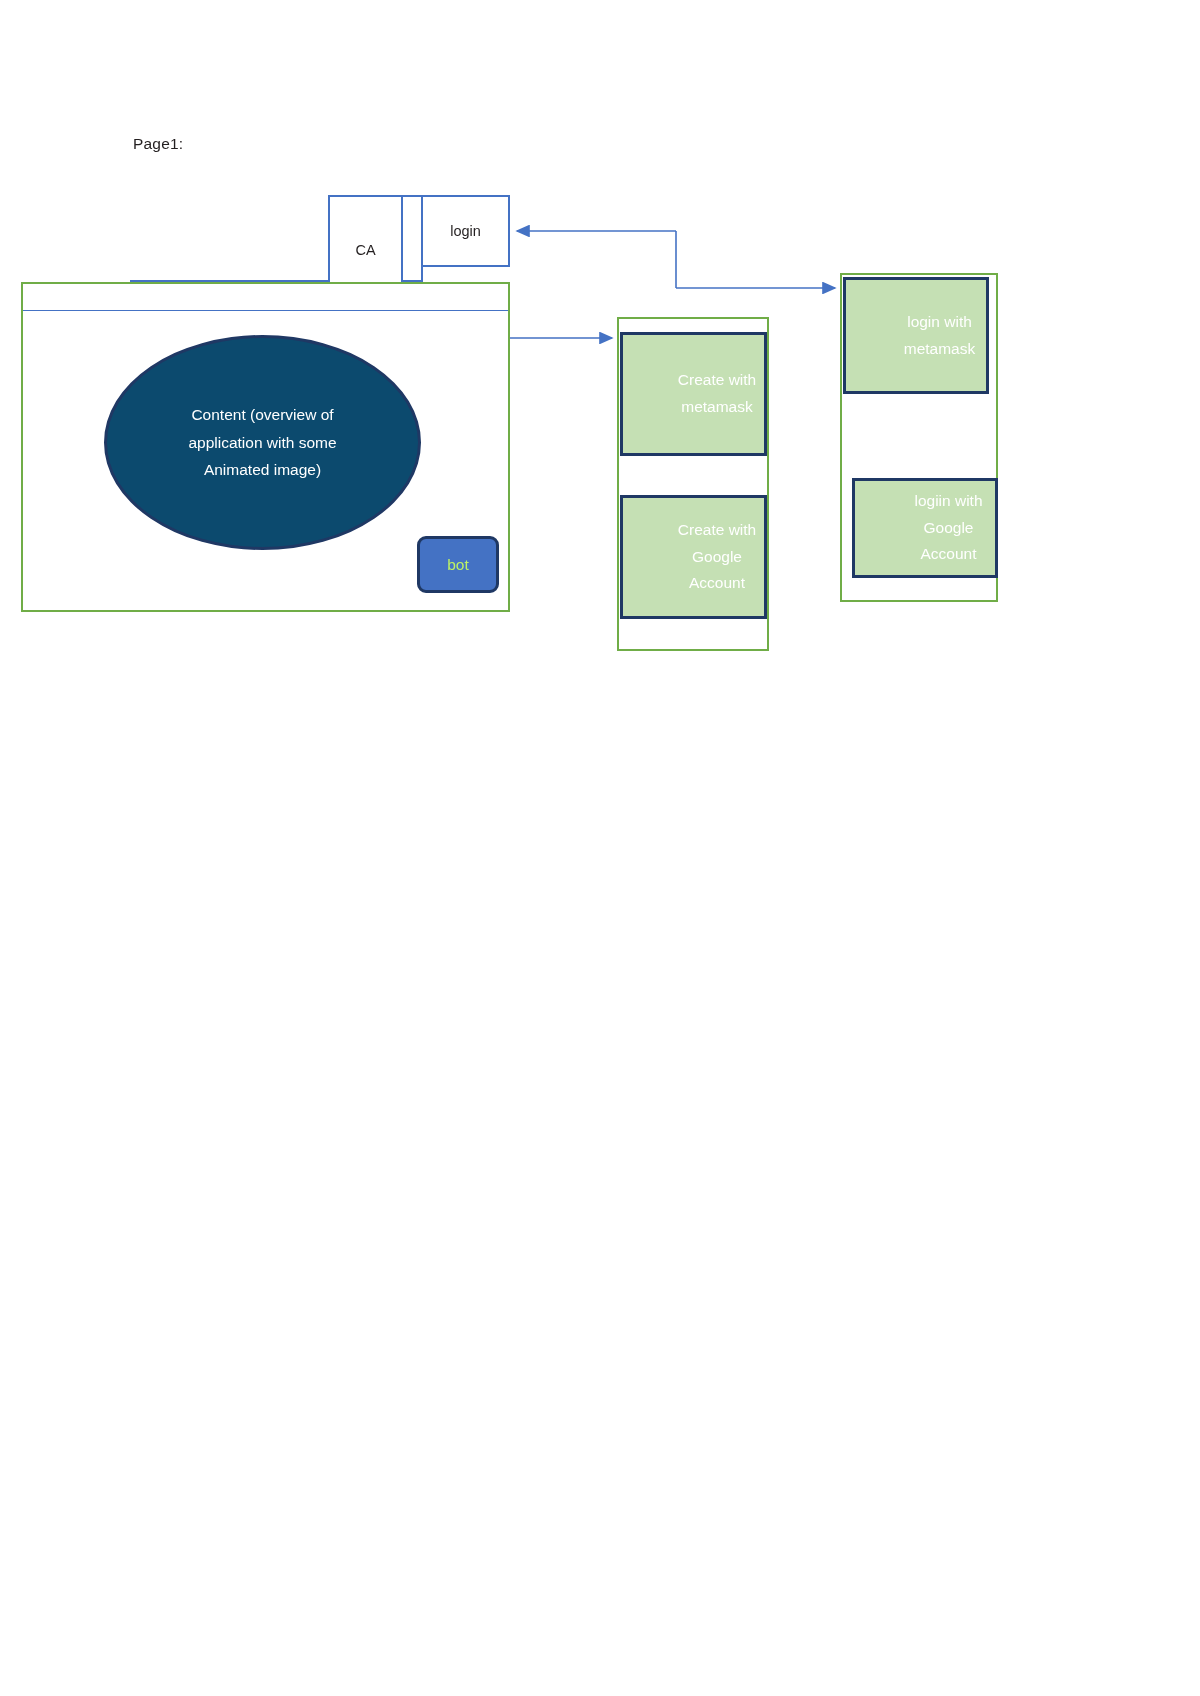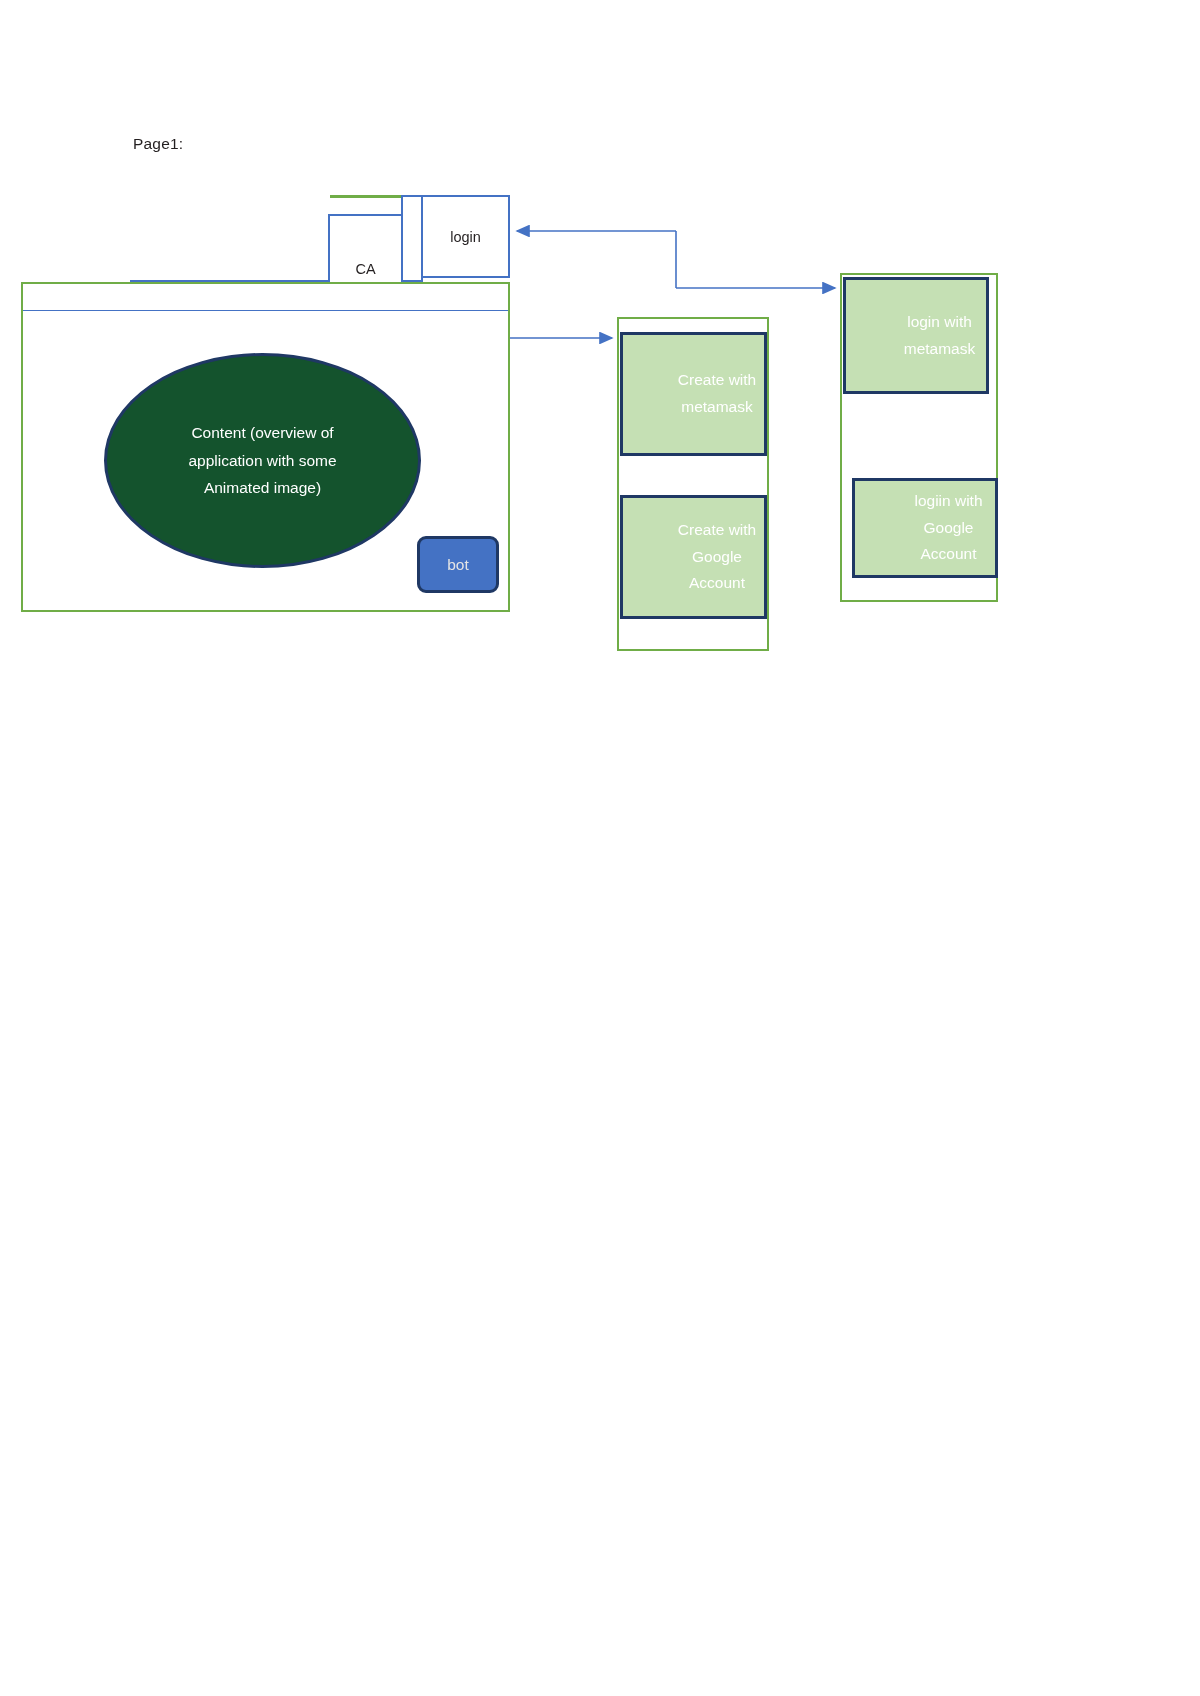--- a/index.html
+++ b/index.html
@@ -57,23 +57,23 @@
     border: 2px solid #4472c4;
     background: #ffffff;
     display: flex;
     align-items: center;
     justify-content: center;
     font-size: 14.5px;
     color: #231f20;
   }
   .hdr-logo  { left: 21px;  top: 195px; width: 111px; height: 87px; }
   .hdr-mid   { left: 130px; top: 195px; width: 200px; height: 87px; border-left: none; border-right: none; border-top: none;}
-  .hdr-ca    { left: 328px; top: 195px; width: 75px;  height: 109px; margin-top: 19px; }
+  .hdr-ca    { left: 328px; top: 195px; width: 75px;  height: 109px; }
   .hdr-gap   { left: 401px; top: 195px; width: 22px;  height: 87px; }
-  .hdr-login { left: 421px; top: 195px; width: 89px;  height: 83px; }
+  .hdr-login { left: 421px; top: 195px; width: 89px;  height: 72px; }
 
   
   .wf-body {
     position: absolute;
     left: 21px;
     top: 282px;
     width: 489px;
     height: 330px;
     box-sizing: border-box;
     border: 2.5px solid #70ad47;
@@ -85,25 +85,25 @@
     top: 310px;
     width: 485px;
     height: 1px;
     background: #4472c4;
   }
 
   
   .content-ellipse {
     position: absolute;
     left: 104px;
-    top: 353px;
+    top: 335px;
     width: 317px;
     height: 215px;
     border-radius: 50%;
-    background: #14532d;
+    background: #0c4a6e;
     border: 3px solid #1f3864;
     display: flex;
     align-items: center;
     justify-content: center;
     box-sizing: border-box;
   }
   .content-ellipse-text {
     color: #ffffff;
     font-size: 15.5px;
     line-height: 1.77;
@@ -119,21 +119,21 @@
     top: 536px;
     width: 82px;
     height: 57px;
     background: #4472c4;
     border: 3px solid #1f3864;
     border-radius: 9px;
     box-sizing: border-box;
     display: flex;
     align-items: center;
     justify-content: center;
-    color: #e5e5e5;
+    color: #bef264;
     font-size: 15.5px;
   }
 
   
   .option-column {
     position: absolute;
     box-sizing: border-box;
     border: 2.5px solid #70ad47;
     background: #ffffff;
   }

